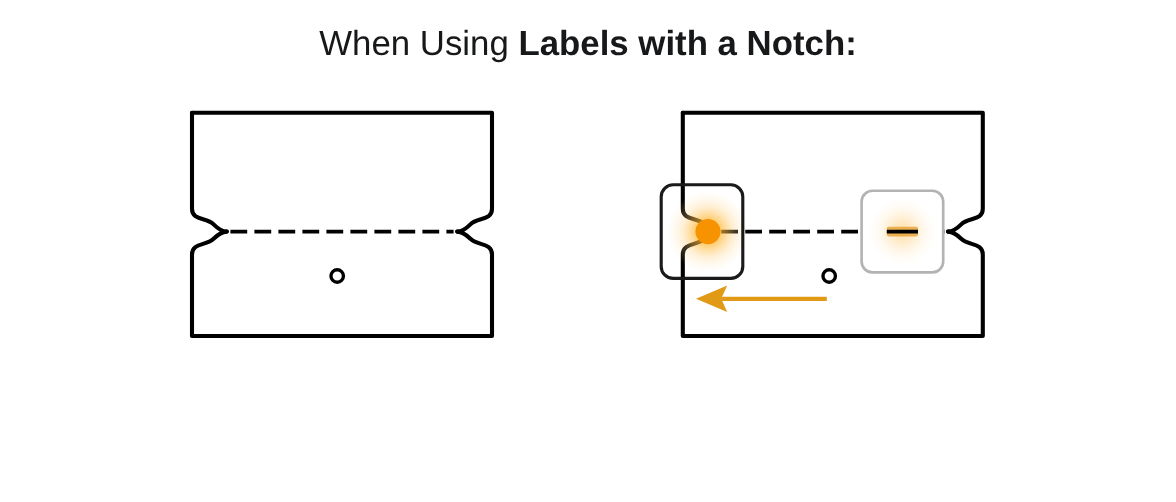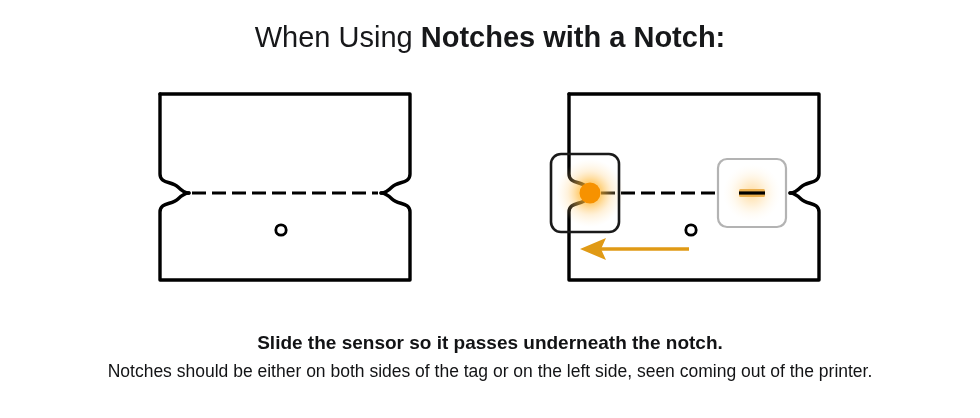--- a/index.html
+++ b/index.html
@@ -68,21 +68,21 @@
   svg.fig {
     display: block;
   }
 </style>
 </head>
 <body>
 
 <div id="page-root">
 
   <div class="title">
-    <span>When Using </span><span class="title-strong">Notches with a Notch:</span>
+    <span>When Using </span><span class="title-strong">Labels with a Notch:</span>
   </div>
 
   <div class="diagram-area">
     <svg class="fig" width="980" height="232" viewBox="0 0 980 232" xmlns="http://www.w3.org/2000/svg">
       <defs>
         <radialGradient id="glowStrong" cx="50%" cy="50%" r="50%">
           <stop offset="0%" stop-color="#FFC24D" stop-opacity="0.95"></stop>
           <stop offset="35%" stop-color="#FFB733" stop-opacity="0.62"></stop>
           <stop offset="65%" stop-color="#FFCE7A" stop-opacity="0.28"></stop>
           <stop offset="100%" stop-color="#FFE3B0" stop-opacity="0"></stop>
@@ -162,18 +162,14 @@
         </g>
 
         <g>
           <line x1="689" y1="171" x2="601" y2="171" stroke="#E09A15" stroke-width="3.6" stroke-linecap="butt"></line>
           <path d="M 580 171 L 606 160 L 601 171 L 606 182 Z" fill="#E09A15"></path>
         </g>
       </g>
     </svg>
   </div>
 
-  <div class="caption-block">
-    <div class="caption-primary">Slide the sensor so it passes underneath the notch.</div>
-    <div class="caption-secondary">Notches should be either on both sides of the tag or on the left side, seen coming out of the printer.</div>
-  </div>
 
 </div>
 
 </body></html>

